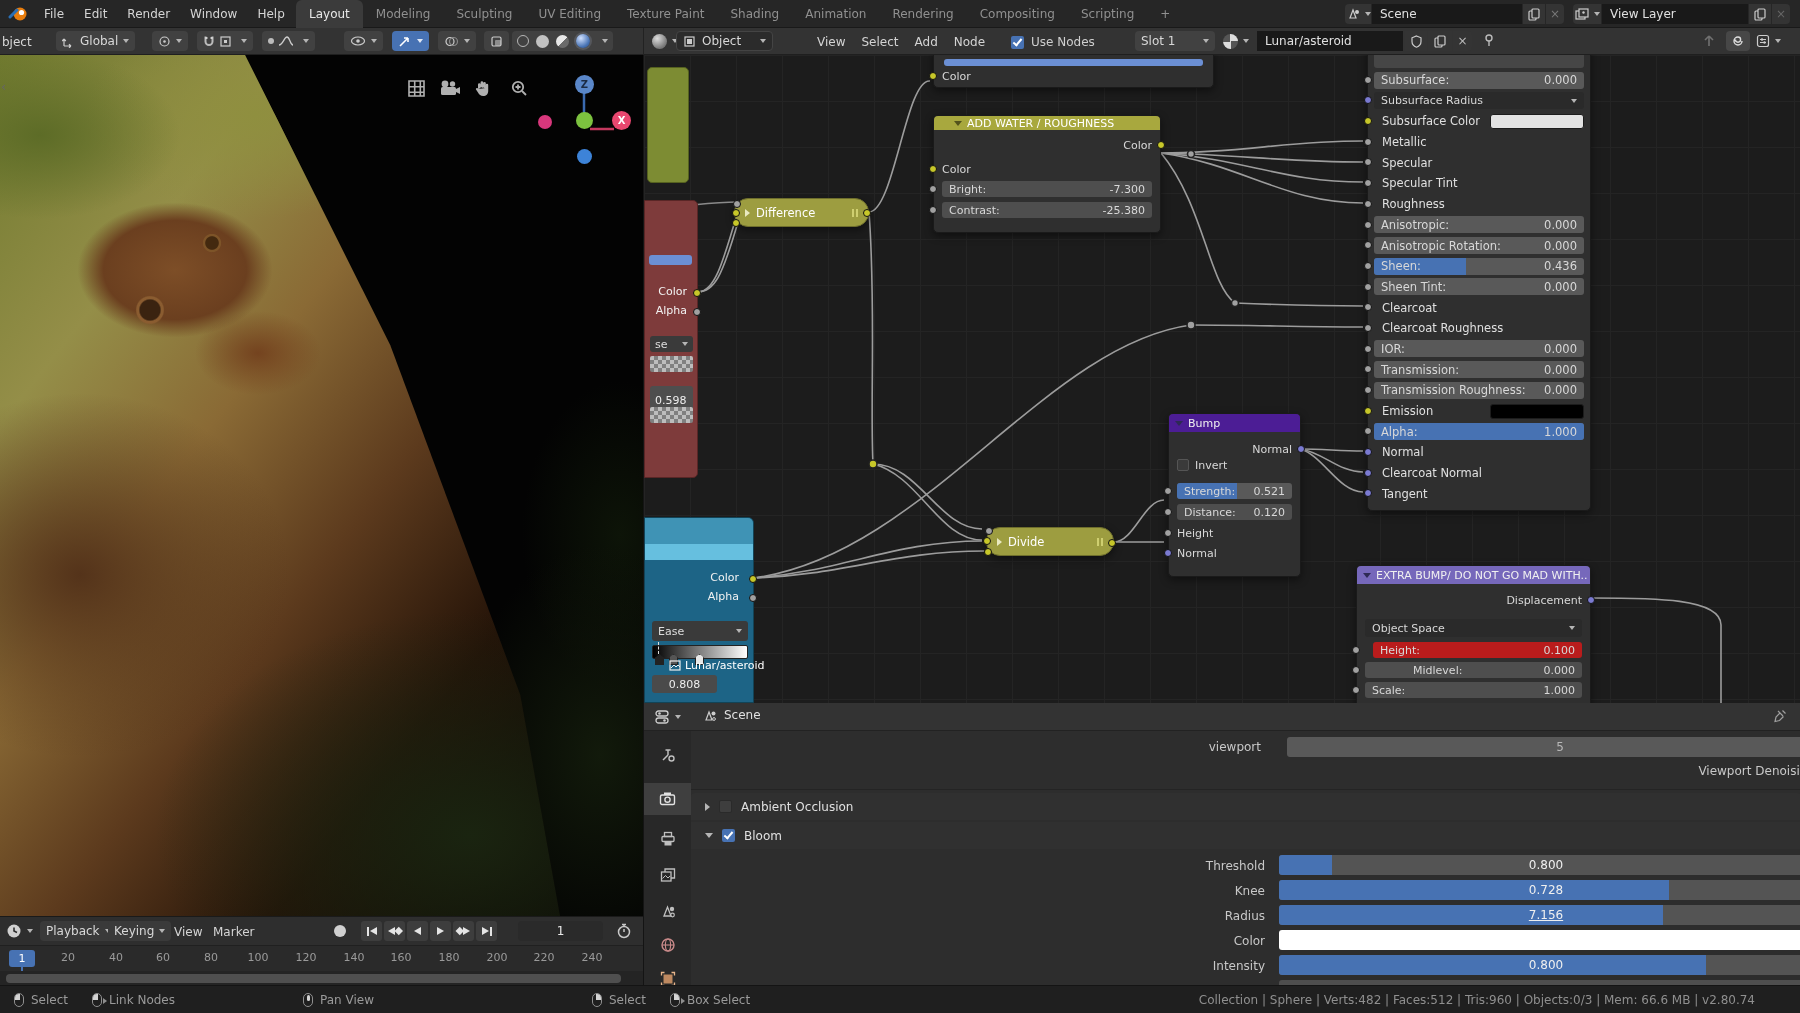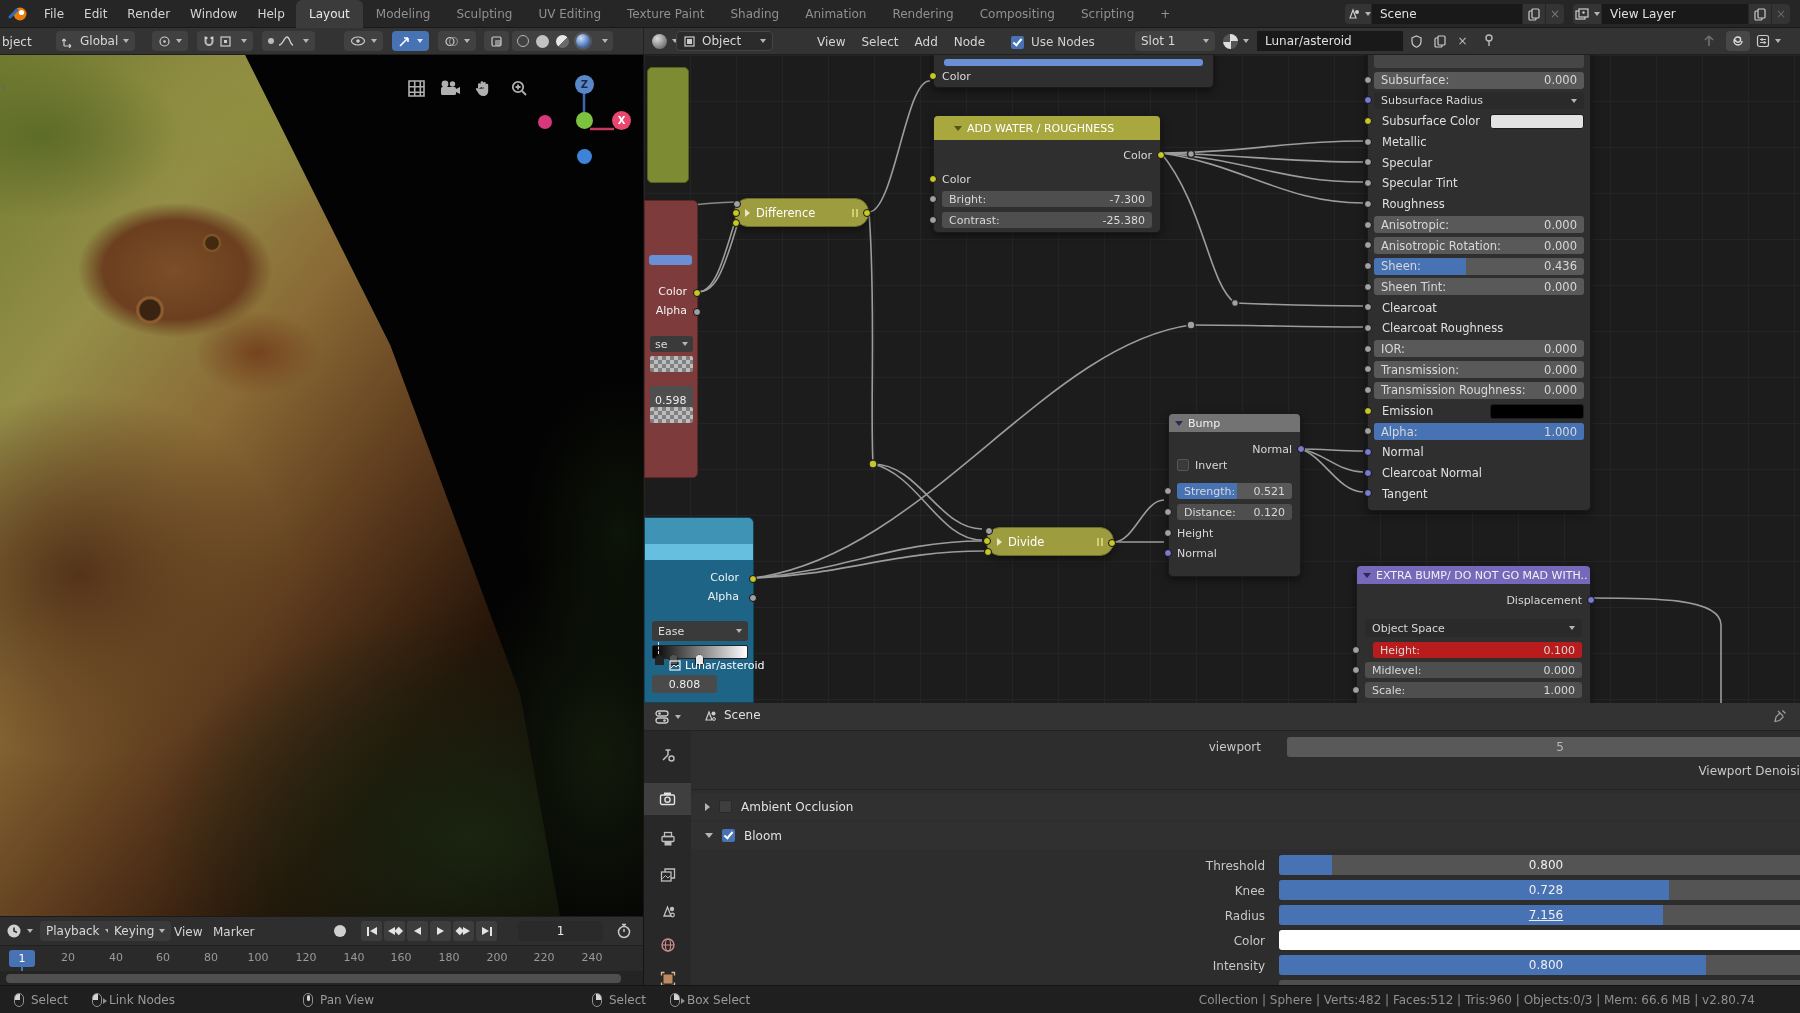--- a/index.html
+++ b/index.html
@@ -385,21 +385,21 @@
 
   <div class="node" style="left:289px;top:-6px;width:281px;height:39px;">
     <div class="abs" style="left:10px;top:9px;right:10px;height:7px;background:#6b8fd4;border-radius:3px;"></div>
     <div class="nrow" style="position:absolute;left:0;right:0;top:18px;">
       <span class="sock yellow" style="left:-5px;top:4px;"></span>
       <span>Color</span>
     </div>
   </div>
 
   <div class="node" style="left:289px;top:60px;width:228px;height:118px;">
-    <div class="nhead" style="height:24px;background:#a8a83e;padding-left:20px;">
+    <div class="nhead" style="height:14px;background:#a8a83e;padding-left:20px;">
       <span class="tri-d" style="border-top-color:#53531c;"></span>
       <span style="font-size:11px;color:#fff;">ADD WATER / ROUGHNESS</span>
     </div>
     <div class="nrow right" style="margin-top:7px;">
       <span>Color</span>
       <span class="sock yellow outr"></span>
     </div>
     <div class="nrow" style="margin-top:8px;">
       <span class="sock yellow inl"></span>
       <span>Color</span>
@@ -485,21 +485,21 @@
           <path d="M2 8 l3-3 2 2 2-2 2 2" stroke="#eee" fill="none"></path>
         </svg>
       <span>Lunar/asteroid</span>
     </div>
     <div class="abs flex" style="left:7px;top:157px;width:65px;height:18px;background:#4a4a4a;border-radius:3px;justify-content:center;color:#eee;">
       <span>0.808</span>
     </div>
   </div>
 
   <div class="node" style="left:524px;top:358px;width:133px;height:164px;">
-    <div class="nhead" style="background:#737373;">
+    <div class="nhead" style="background:#4c1d95;">
       <span class="tri-d" style="border-top-color:#2e2a55;"></span>
       <span>Bump</span>
     </div>
     <div class="nrow right" style="margin-top:9px;">
       <span>Normal</span>
       <span class="sock purple outr"></span>
     </div>
     <div class="nrow" style="margin-top:0;gap:6px;">
       <span class="cb" style="width:12px;height:12px;background:#3a3a3a;border:1px solid #555;"></span>
       <span>Invert</span>
@@ -677,21 +677,21 @@
     </div>
     <div class="nrow" style="margin-top:6px;">
       <span class="sock gray inl"></span>
       <div class="nslider" style="background:#b91c1c;margin-left:8px;">
         <span class="nlab">Height:</span>
           <span class="nval">0.100</span>
         </div>
     </div>
     <div class="nrow" style="margin-top:4px;">
       <span class="sock gray inl"></span>
-      <div class="nslider" style="background:#4e4e4e;">
+      <div class="nslider" style="background:#4e4e4e;padding-left:41px;">
         <span class="nlab">Midlevel:</span>
           <span class="nval">0.000</span>
         </div>
     </div>
     <div class="nrow" style="margin-top:4px;">
       <span class="sock gray inl"></span>
       <div class="nslider" style="background:#4e4e4e;">
         <span class="nlab">Scale:</span>
           <span class="nval">1.000</span>
         </div>

